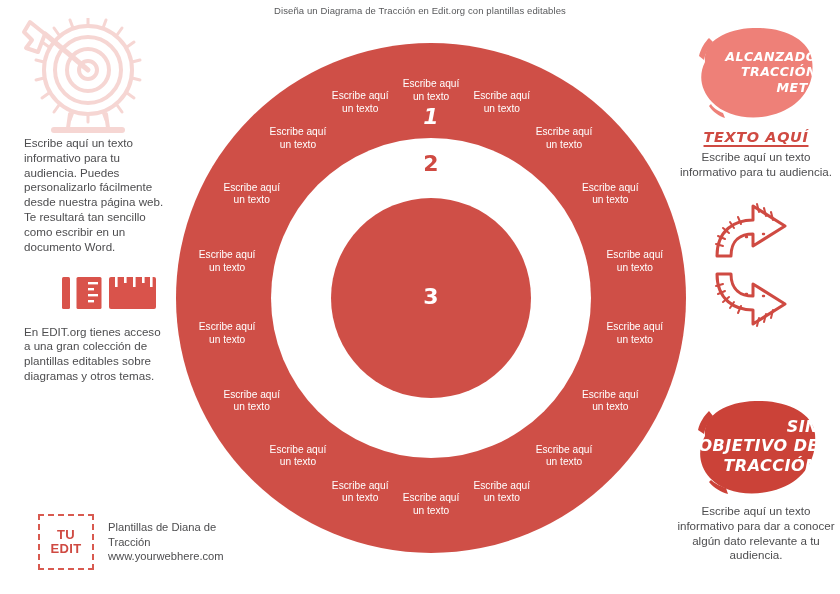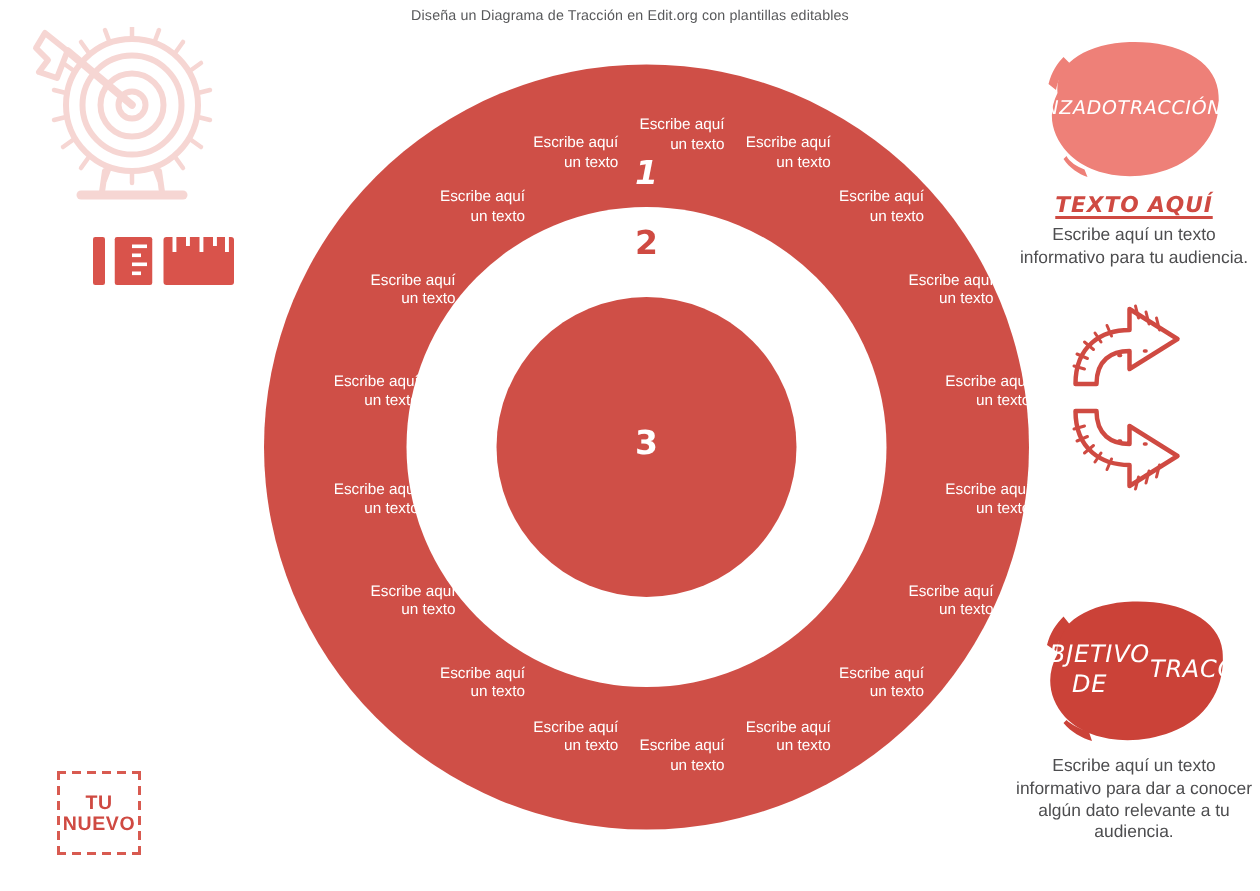--- a/index.html
+++ b/index.html
@@ -110,21 +110,21 @@
     top: 28px;
     width: 514px;
     height: 540px;
   }
   .donut-svg { display: block; width: 514px; height: 540px; }
 
   .ring-label {
     position: absolute;
     width: 104px;
     margin-left: -52px;
-    text-align: right;
+    text-align: center;
     font-size: 10.2px;
     line-height: 1.25;
     color: #ffffff;
     pointer-events: none;
   }
   .num {
     position: absolute;
     font-family: "DejaVu Sans", sans-serif;
     font-weight: bold;
     font-size: 22px;
@@ -146,25 +146,25 @@
     width: 122px;
     height: 92px;
     margin: 0 auto;
   }
   .blob svg { display: block; width: 122px; height: 92px; }
   .blob-text {
     position: absolute;
     left: 0; top: 0;
     width: 122px; height: 92px;
     display: flex;
-    flex-direction: row;
-    align-items: center;
+    flex-direction: column;
+    align-items: flex-end;
     justify-content: center;
     font-family: "DejaVu Sans", sans-serif;
-    font-weight: normal;
+    font-weight: bold;
     font-style: italic;
     font-size: 12.6px;
     line-height: 1.22;
     letter-spacing: .5px;
     color: #ffffff;
     text-align: center;
   }
   .right-block { text-align: center; }
   .right-block .heading { display: inline-block; margin-bottom: 5px; }
   .right-block .body-text { text-align: center; }
@@ -215,46 +215,53 @@
       <line x1="70" y1="52" x2="27" y2="16" stroke-width="5"></line>
 
       <path d="M27 16 L12 4 L6 14 L14 22 L8 30 L20 34 Z" stroke-width="4" stroke-linejoin="round"></path>
 
       <line x1="52" y1="96" x2="50" y2="110" stroke-width="4"></line>
       <line x1="88" y1="96" x2="90" y2="110" stroke-width="4"></line>
       <line x1="36" y1="112" x2="104" y2="112" stroke-width="6"></line>
     </g>
   </svg>
 
+  <div class="body-text left-para1">Escribe aquí un texto informativo para tu audiencia. Puedes personalizarlo fácilmente desde nuestra página web. Te resultará tan sencillo como escribir en un documento Word.</div>
 
   <svg class="ruler-icon" viewBox="0 0 94 40">
     <g fill="#d9534b">
       <rect x="0" y="4" width="8" height="32" rx="1.5"></rect>
       <path d="M16 4 h22 a1.5 1.5 0 0 1 1.5 1.5 v29 a1.5 1.5 0 0 1 -1.5 1.5 h-22 a1.5 1.5 0 0 1 -1.5 -1.5 v-29 a1.5 1.5 0 0 1 1.5 -1.5 z"></path>
       <rect x="47" y="4" width="47" height="32" rx="2"></rect>
     </g>
     <g fill="#ffffff">
       <rect x="26" y="9" width="10" height="2.4"></rect>
       <rect x="26" y="15" width="6" height="2.4"></rect>
       <rect x="26" y="21" width="10" height="2.4"></rect>
       <rect x="26" y="27" width="6" height="2.4"></rect>
       <rect x="53" y="4" width="2.6" height="10"></rect>
       <rect x="62" y="4" width="2.6" height="6"></rect>
       <rect x="71" y="4" width="2.6" height="10"></rect>
       <rect x="80" y="4" width="2.6" height="6"></rect>
       <rect x="88" y="4" width="2.6" height="10"></rect>
     </g>
   </svg>
 
+  <div class="body-text left-para2">En EDIT.org tienes acceso a una gran colección de plantillas editables sobre diagramas y otros temas.</div>
 </div>
 
 <div class="footer">
   <div class="logo-box">
     <span>TU</span>
-    <span>NUEVO</span>
+    <span>EDIT</span>
+  </div>
+  <div class="footer-text">
+    <div>Plantillas de Diana de</div>
+    <div>Tracción</div>
+    <div>www.yourwebhere.com</div>
   </div>
 </div>
 
 <div class="donut-wrap">
   <svg class="donut-svg" viewBox="0 0 514 540">
     <circle cx="257" cy="270" r="255" fill="#cf4f47"></circle>
     <circle cx="257" cy="270" r="160" fill="#ffffff"></circle>
     <circle cx="257" cy="270" r="100" fill="#cf4f47"></circle>
   </svg>
 

